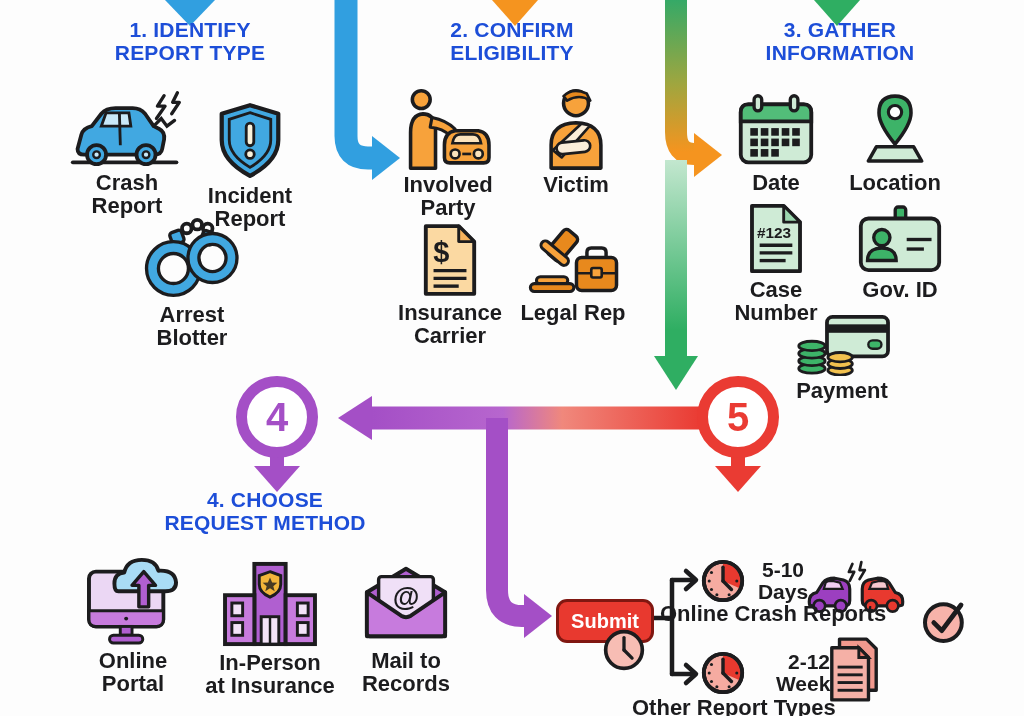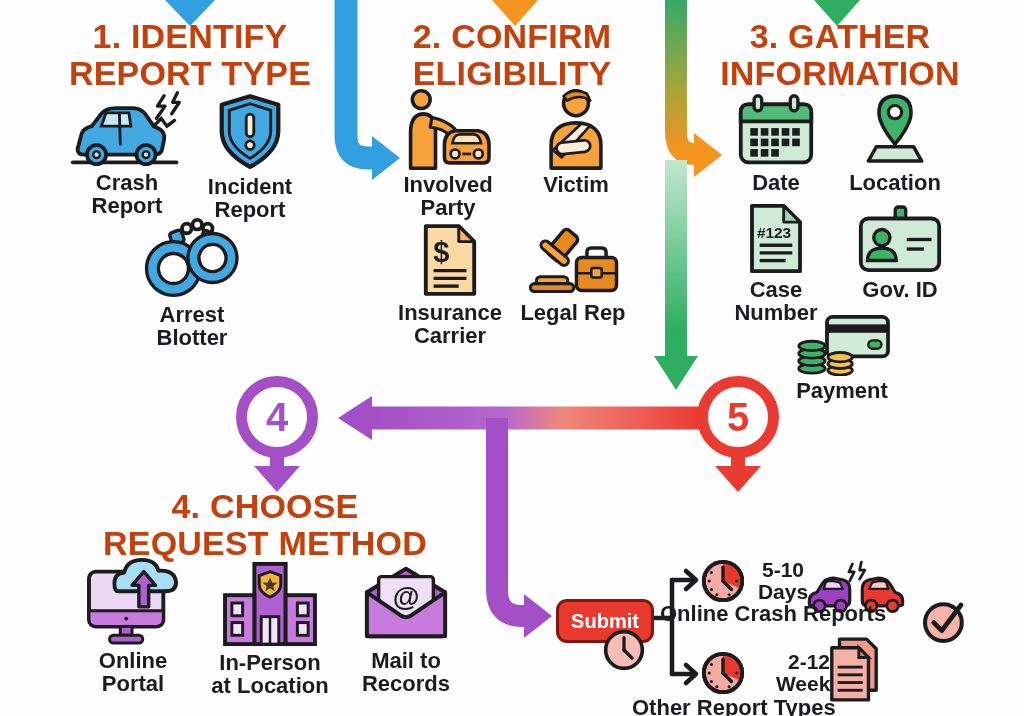--- a/index.html
+++ b/index.html
@@ -1,20 +1,20 @@
 <!DOCTYPE html>
 <html><head>
 <meta charset="utf-8">
 <style>
   html,body{margin:0;padding:0;}
   .canvas{position:relative;width:1024px;height:716px;background:#FDFDFD;overflow:hidden;
           font-family:"Liberation Sans","DejaVu Sans",sans-serif;color:#1C1C1E;}
   .connector{position:absolute;left:0;top:0;pointer-events:none;}
-  .t{position:absolute;text-align:center;font-weight:800;font-size:34px;line-height:1.1;
-     letter-spacing:0.2px;white-space:pre-line;color:#c2410c;}
+  .t{position:absolute;text-align:center;font-weight:800;font-size:21px;line-height:1.1;
+     letter-spacing:0.2px;white-space:pre-line;color:#1d4ed8;}
   .item{position:absolute;display:flex;flex-direction:column;align-items:center;}
   .item .label{font-weight:800;font-size:22px;line-height:1.06;text-align:center;
                white-space:pre-line;margin-top:3px;}
   .badge{position:absolute;width:60px;height:60px;border-radius:50%;background:#fff;
          display:flex;align-items:center;justify-content:center;font-size:40px;font-weight:800;}
   .badge-purple{border:11px solid #A44FC6;color:#A44FC6;}
   .badge-red{border:11px solid #EA3B33;color:#EA3B33;}
   .submit-btn{position:absolute;left:556px;top:599px;width:92px;height:38px;background:#E8392F;
               border:3px solid #801711;border-radius:11px;color:#fff;font-weight:800;font-size:20px;
               display:flex;align-items:center;justify-content:center;}
@@ -121,21 +121,21 @@
       <circle cx="80" cy="68" r="10" fill="#41A8E1" stroke="#1C1C1E" stroke-width="4"></circle>
       <circle cx="80" cy="68" r="3.5" fill="#C9E9F9" stroke="#1C1C1E" stroke-width="2.5"></circle>
       <path d="M88 38 L96 30 L102 38 L110 32" fill="none" stroke="#1C1C1E" stroke-width="3.5" stroke-linecap="round"></path>
       <path d="M99 6 L92 17 L100 17 L91 30" fill="none" stroke="#1C1C1E" stroke-width="3.5" stroke-linecap="round" stroke-linejoin="round"></path>
       <path d="M113 3 L108 13 L115 13 L107 25" fill="none" stroke="#1C1C1E" stroke-width="3.5" stroke-linecap="round" stroke-linejoin="round"></path>
     </svg>
     <div class="label">Crash
 Report</div>
   </div>
 
-  <div class="item" style="left:185px;top:92px;width:130px;">
+  <div class="item" style="left:185px;top:101px;width:130px;">
     <svg class="icon" width="66" height="80" viewBox="0 0 70 82">
       <path d="M35 3 L65 12 V40 Q65 62 35 78 Q5 62 5 40 V12 Z" fill="#41A8E1" stroke="#1C1C1E" stroke-width="4.5" stroke-linejoin="round"></path>
       <path d="M35 11 L57 18 V40 Q57 56 35 69 Q13 56 13 40 V18 Z" fill="none" stroke="#1C1C1E" stroke-width="3"></path>
       <rect x="31" y="22" width="8" height="24" rx="4" fill="#FBF3DC" stroke="#1C1C1E" stroke-width="3"></rect>
       <circle cx="35" cy="55" r="4.5" fill="#FBF3DC" stroke="#1C1C1E" stroke-width="3"></circle>
     </svg>
     <div class="label">Incident
 Report</div>
   </div>
 
@@ -312,21 +312,21 @@
       <rect x="11" y="44" width="11" height="13" fill="#F3E3F8" stroke="#1C1C1E" stroke-width="3"></rect>
       <rect x="11" y="64" width="11" height="13" fill="#F3E3F8" stroke="#1C1C1E" stroke-width="3"></rect>
       <rect x="78" y="44" width="11" height="13" fill="#F3E3F8" stroke="#1C1C1E" stroke-width="3"></rect>
       <rect x="78" y="64" width="11" height="13" fill="#F3E3F8" stroke="#1C1C1E" stroke-width="3"></rect>
       <rect x="41" y="58" width="18" height="28" fill="#F3E3F8" stroke="#1C1C1E" stroke-width="3"></rect>
       <line x1="50" y1="58" x2="50" y2="86" stroke="#1C1C1E" stroke-width="2.5"></line>
       <path d="M50 12 L61 16 V25 Q61 33 50 38 Q39 33 39 25 V16 Z" fill="#F2B53A" stroke="#1C1C1E" stroke-width="3"></path>
       <path d="M50 18 L52.2 23 L57.5 23.3 L53.4 26.8 L54.8 32 L50 29 L45.2 32 L46.6 26.8 L42.5 23.3 L47.8 23 Z" fill="#1C1C1E" opacity="0.8"></path>
     </svg>
     <div class="label">In-Person
-at Location</div>
+at Insurance</div>
   </div>
 
   <div class="item" style="left:341px;top:562px;width:130px;">
     <svg class="icon" width="88" height="84" viewBox="0 0 90 80">
       <path d="M5 28 L45 4 L85 28 V73 H5 Z" fill="#B05FD0" stroke="#1C1C1E" stroke-width="4" stroke-linejoin="round"></path>
       <rect x="17" y="12" width="56" height="44" rx="3" fill="#F0E0F7" stroke="#1C1C1E" stroke-width="3.5"></rect>
       <text x="45" y="42" font-size="28" fill="#1C1C1E" text-anchor="middle">@</text>
       <path d="M5 28 L40 52 Q45 55 50 52 L85 28 V70 Q85 73 82 73 H8 Q5 73 5 70 Z" fill="#C77BDD" stroke="#1C1C1E" stroke-width="4" stroke-linejoin="round"></path>
     </svg>
     <div class="label">Mail to

